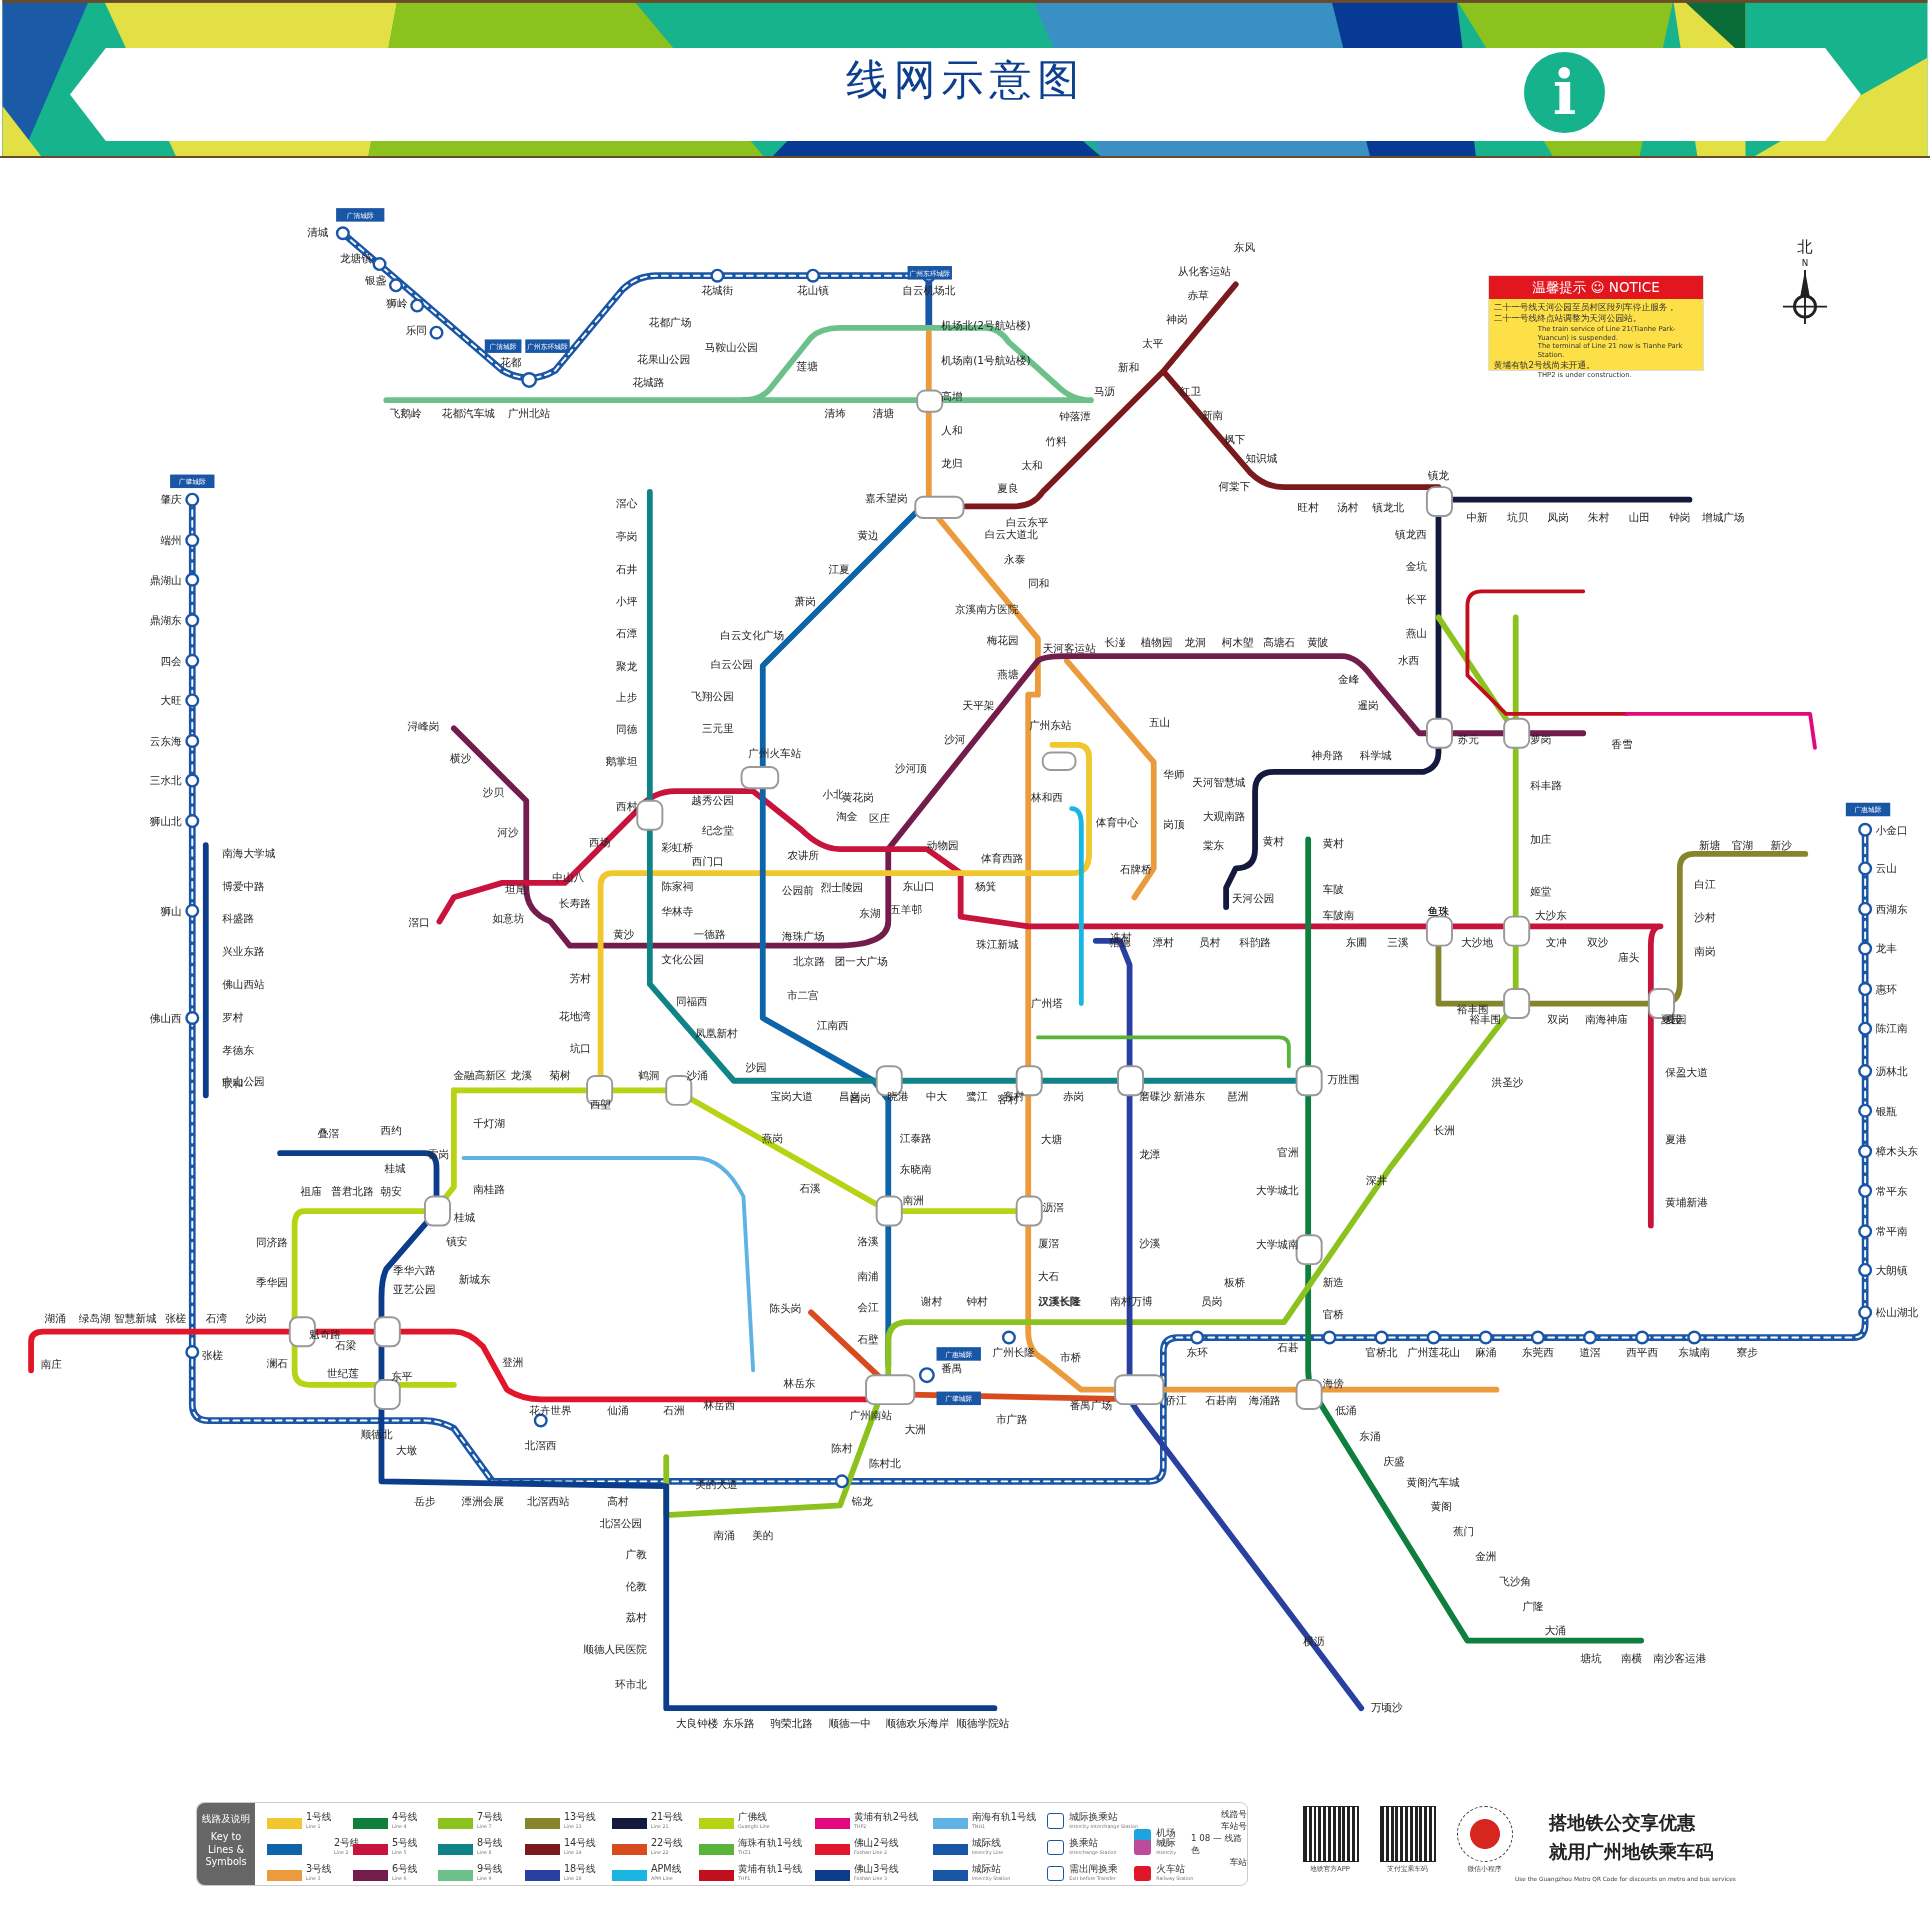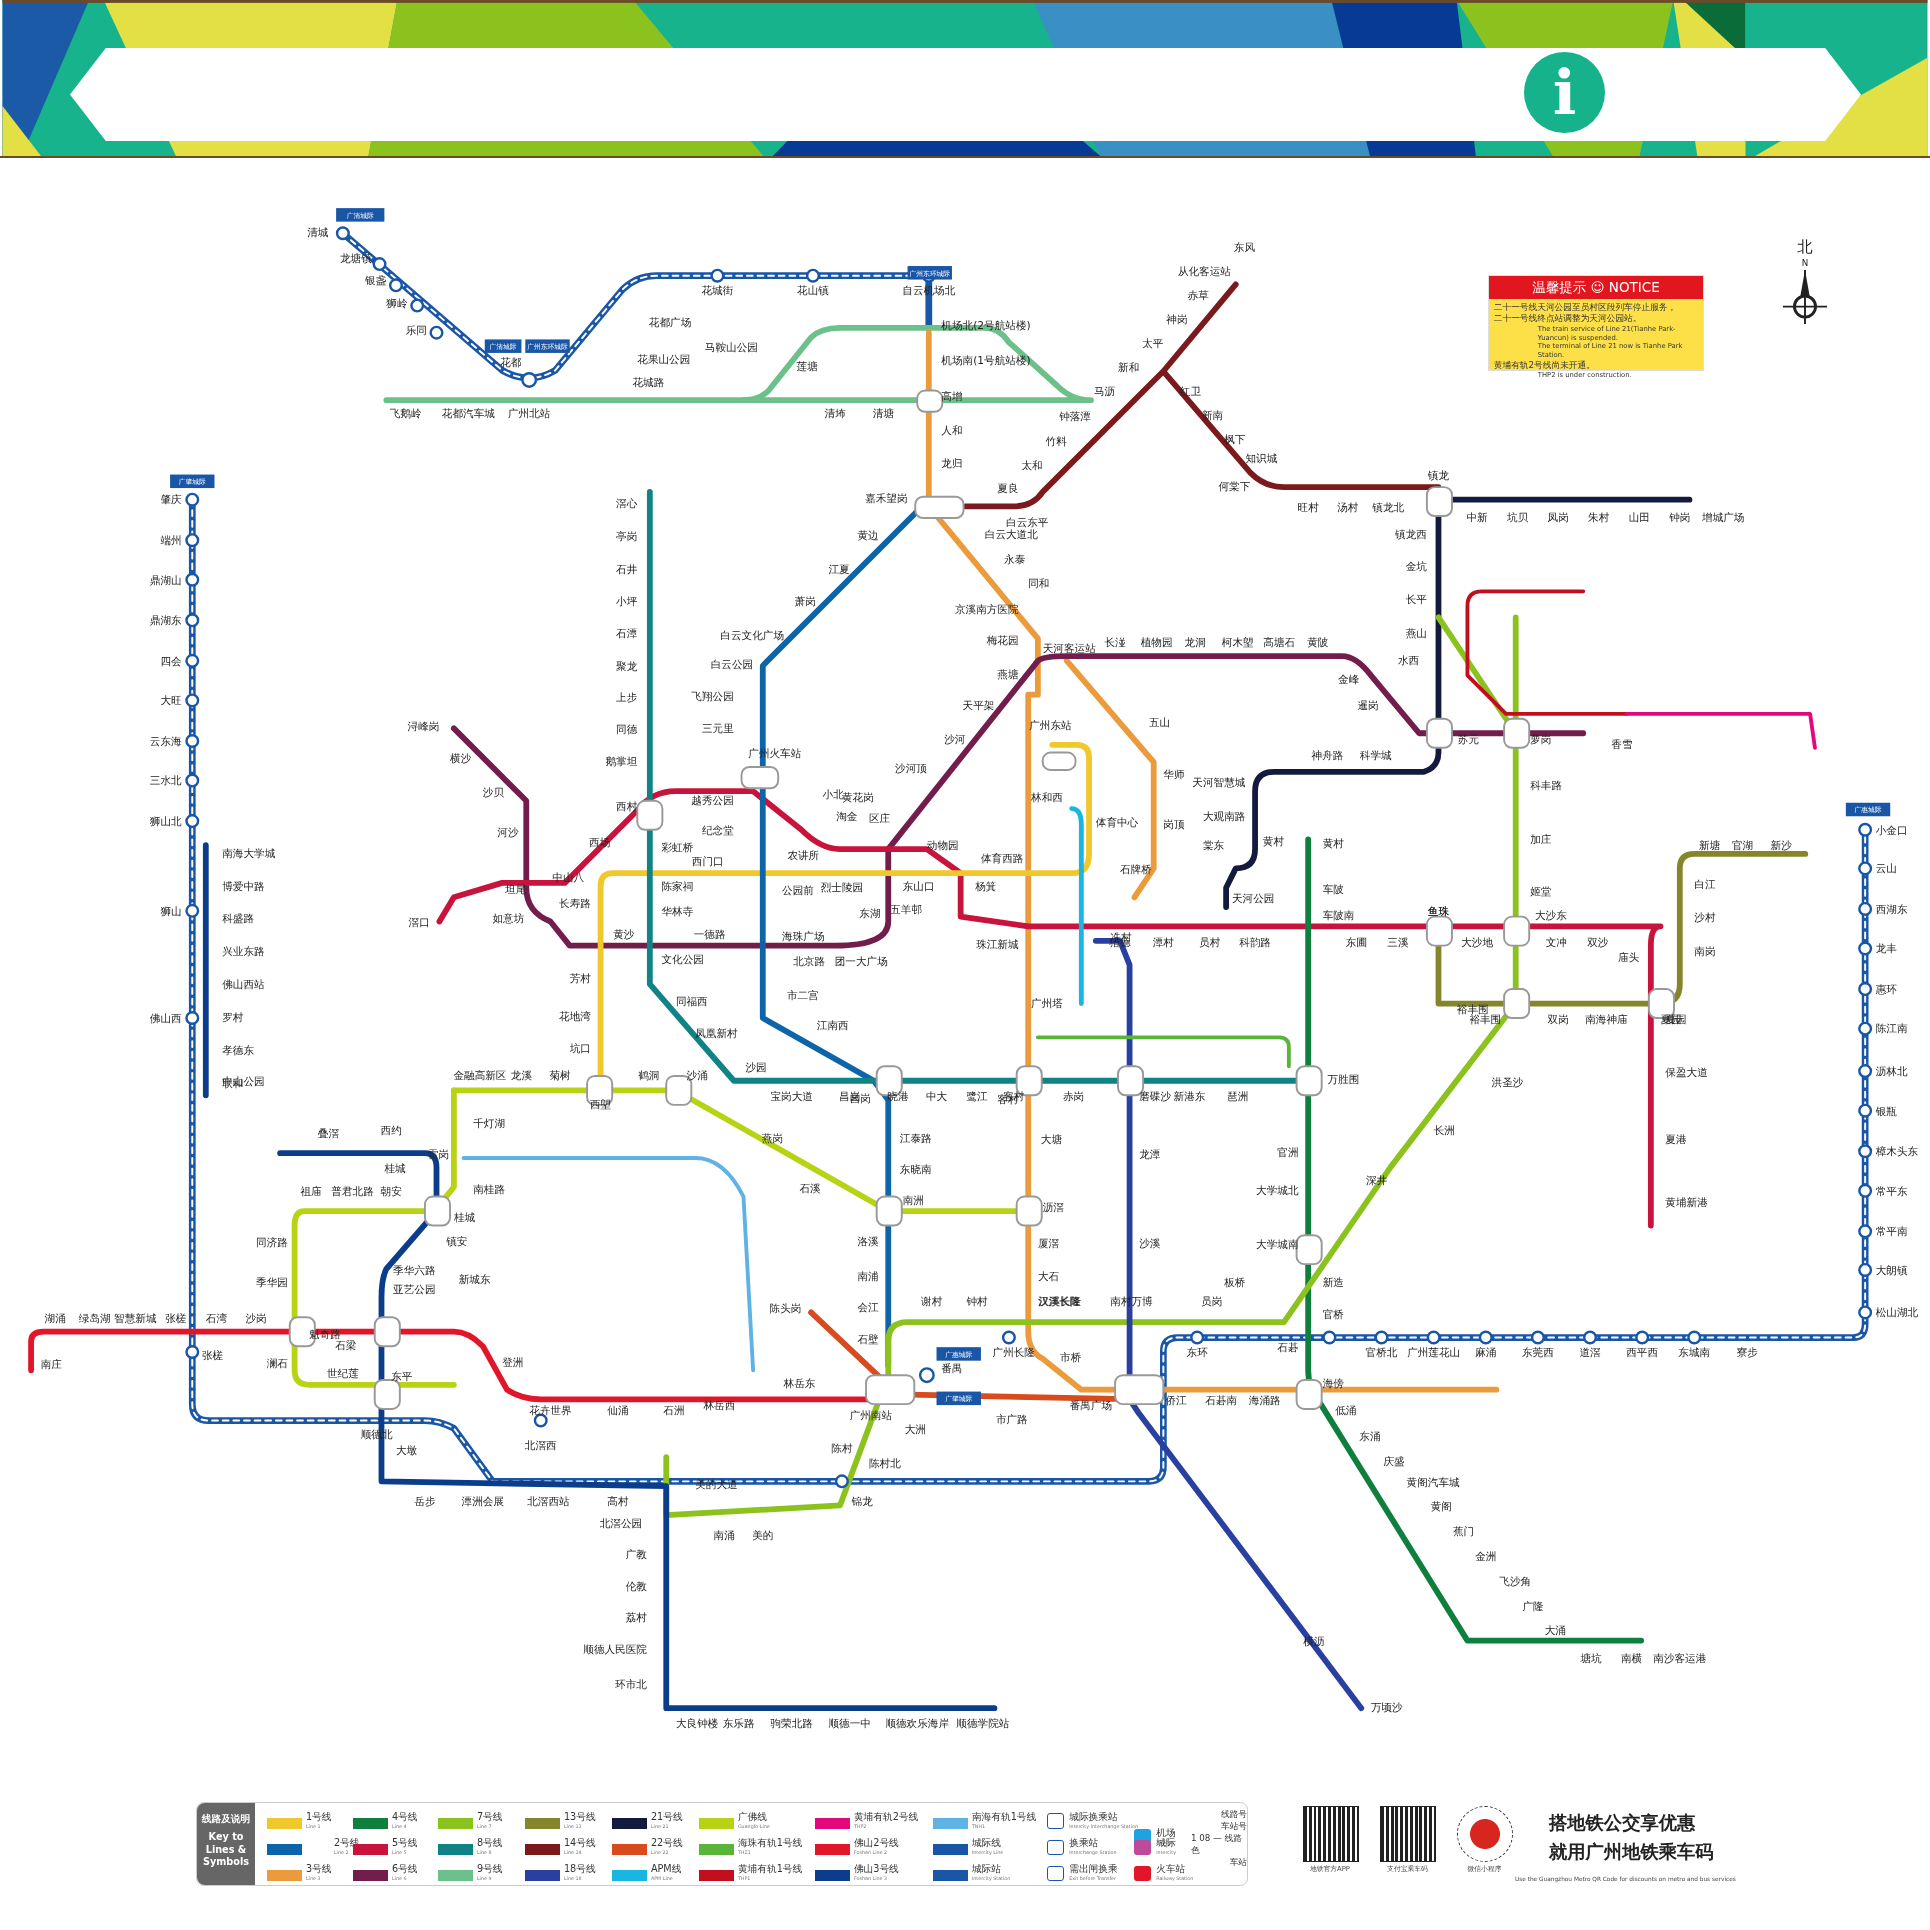--- a/index.html
+++ b/index.html
@@ -11,21 +11,21 @@
   #title-en{position:absolute;left:0;width:100%;top:56px;text-align:center;font-size:23px;color:#0e3f8f;font-family:"Liberation Sans",sans-serif;}
   #info-icon{position:absolute;left:1524px;top:52px;width:81px;height:81px;border-radius:50%;background:#16b28c;color:#fff;font-size:62px;font-weight:bold;text-align:center;line-height:81px;font-family:"DejaVu Serif",serif;}
   #map{position:absolute;left:0;top:156px;}
   .st{font-size:11px;fill:#222;}
   #notice{position:absolute;left:1488px;top:275px;width:214px;height:94px;border:1px solid #ddd;background:#fde047;}
   #notice-head{background:#e2161e;color:#fff;font-size:13.5px;height:23px;line-height:23px;text-align:center;}
   #notice-body{padding:2.9px 4.8px;font-size:8.7px;color:#333;line-height:11.6px;}
   #notice-body .sm{font-size:6.8px;line-height:8.7px;margin-left:44px;}
   #compass{position:absolute;left:1781px;top:237px;width:48px;height:92px;}
   #legend{position:absolute;left:196px;top:1802px;width:1050px;height:82px;border:1px solid #ccc;border-radius:7.7px;background:#fff;}
-  #legend-title{position:absolute;left:0;top:0;width:58px;height:82px;background:#666;color:#fff;border-radius:7.7px 0 0 7.7px;font-size:9.7px;text-align:center;padding-top:9.7px;box-sizing:border-box;line-height:12.6px;font-weight:bold;}
+  #legend-title{position:absolute;left:0;top:0;width:58px;height:82px;background:#666;color:#fff;border-radius:7.7px 0 0 7.7px;font-size:9.7px;text-align:center;padding-top:9.7px;box-sizing:border-box;line-height:12.6px;}
   .lg-item{position:absolute;display:flex;align-items:flex-end;font-size:9.7px;color:#333;}
   .lg-sw{width:35px;height:10.6px;margin-right:3.9px;}
   .lg-sub{font-size:4.8px;color:#777;display:block;}
   #promo{position:absolute;left:1303px;top:1806px;width:541px;height:87px;}
   .qr{position:absolute;top:0;width:54px;height:54px;background:repeating-linear-gradient(90deg,#222 0 2.9px,#fff 2.9px 4.8px),#222;border:1.9px solid #222;}
   .qr-label{position:absolute;top:58px;width:77px;font-size:6.8px;color:#444;text-align:center;}
   #promo-cn1,#promo-cn2{position:absolute;left:246px;font-size:18.3px;font-weight:bold;color:#222;}
   #promo-en{position:absolute;left:212px;top:70px;font-size:5.8px;color:#444;}
 </style>
 </head>
@@ -41,20 +41,21 @@
     <polygon points="1380,0 1510,0 1530,162 1420,162" fill="#073a94"></polygon>
     <polygon points="1510,0 1735,0 1700,162 1610,162" fill="#8cc21e"></polygon>
     <polygon points="1735,0 1810,0 1810,162 1760,162" fill="#e3e046"></polygon>
     <polygon points="1745,0 1810,0 1810,60" fill="#0a6c38"></polygon>
     <polygon points="800,162 1140,162 1080,110 850,110" fill="#073a94"></polygon>
     <polygon points="0,110 40,162 0,162" fill="#e3e046"></polygon>
     <polygon points="1910,110 1999,60 1999,162 1820,162" fill="#e3e046"></polygon>
     <rect y="0" width="1999" height="3" fill="#6b4a2a"></rect>
   </svg>
   <div id="title-box">
+    <div id="title-cn">线网示意图</div>
   </div>
   <div id="info-icon">i</div>
 </div>
 
 <svg id="map" width="1930" height="1641" viewBox="0 162 1999 1700">
   <g fill="none" stroke-linecap="round" stroke-linejoin="round">
 
     <path d="M 355 242 L 520 384 Q 548 400 575 384 L 645 300 Q 660 286 680 286 L 962 286 L 962 340" stroke="#1a56a6" stroke-width="7"></path>
     <path d="M 355 242 L 520 384 Q 548 400 575 384 L 645 300 Q 660 286 680 286 L 962 286" stroke="#fff" stroke-width="2" stroke-dasharray="6 5"></path>
 

